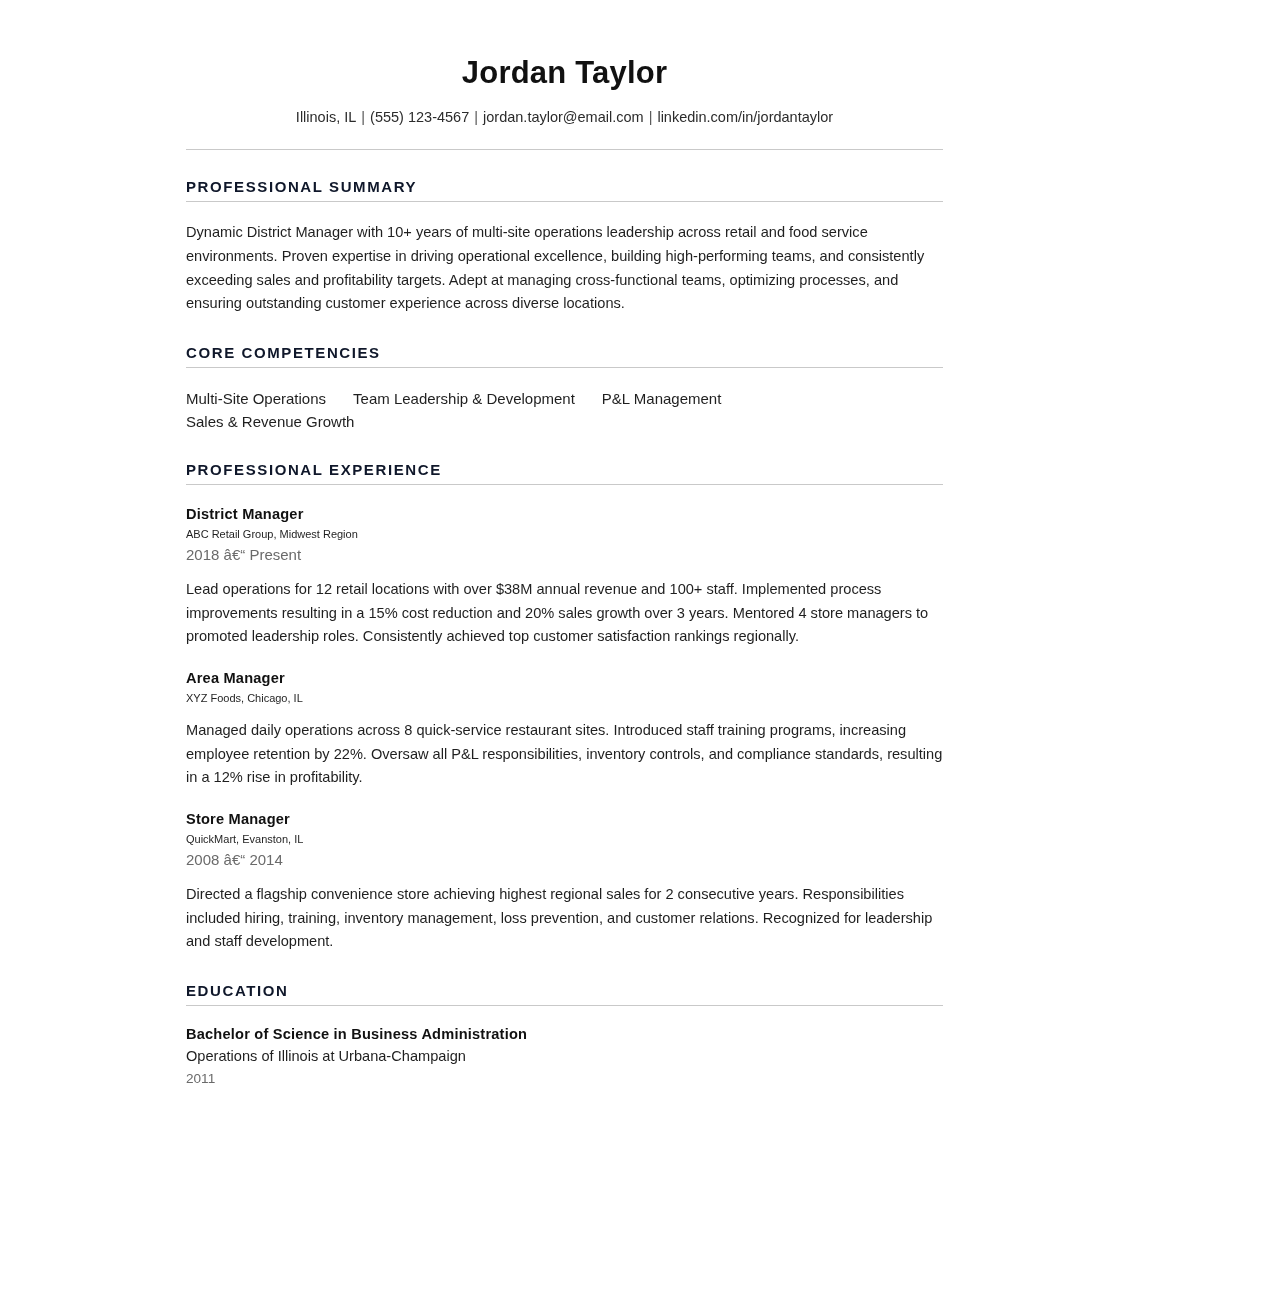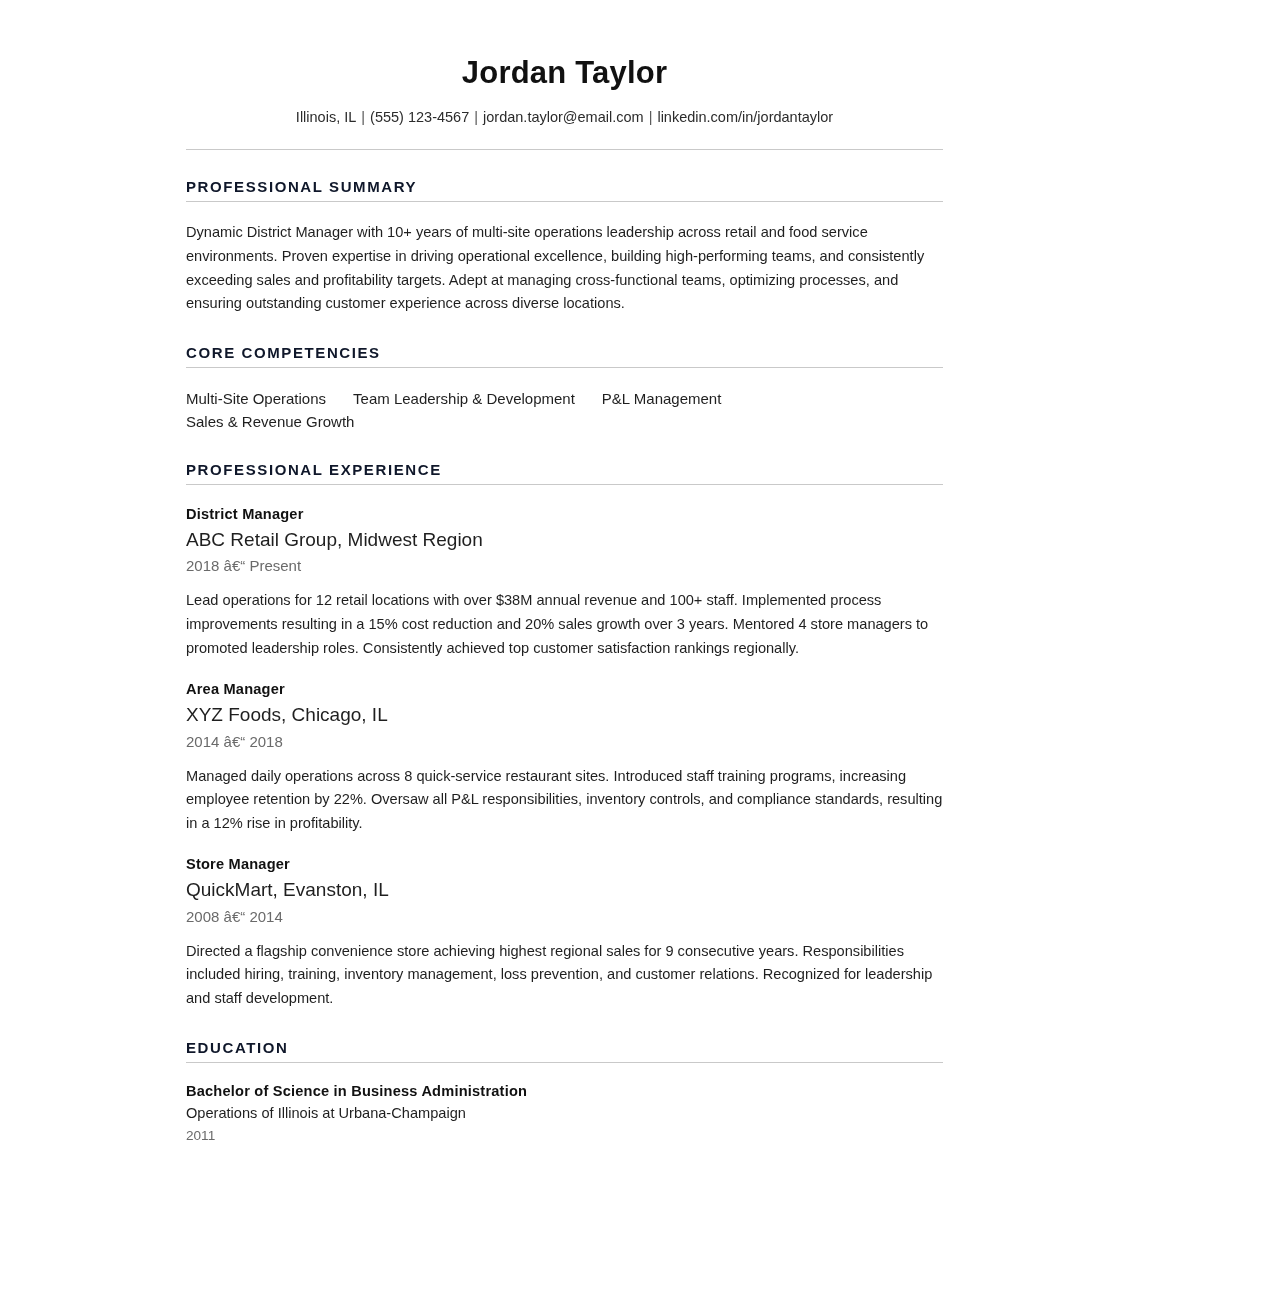--- a/index.html
+++ b/index.html
@@ -90,21 +90,21 @@
     margin-top: 18px;
   }
   .job-title {
     font-size: 14.6px;
     font-weight: 700;
     color: #111111;
     letter-spacing: 0.2px;
     line-height: 1.35;
   }
   .job-company {
-    font-size: 19px;
+    font-size: 11px;
     color: #1f1f1f;
     line-height: 1.4;
     margin-top: 2px;
   }
   .job-dates {
     font-size: 15px;
     color: #6a6a6a;
     line-height: 1.4;
     margin-top: 2px;
   }
@@ -174,29 +174,28 @@
     <div class="job">
       <div class="job-title">District Manager</div>
       <div class="job-company">ABC Retail Group, Midwest Region</div>
       <div class="job-dates">2018 â€“ Present</div>
       <div class="job-desc">Lead operations for 12 retail locations with over $38M annual revenue and 100+ staff. Implemented process improvements resulting in a 15% cost reduction and 20% sales growth over 3 years. Mentored 4 store managers to promoted leadership roles. Consistently achieved top customer satisfaction rankings regionally.</div>
     </div>
 
     <div class="job">
       <div class="job-title">Area Manager</div>
       <div class="job-company">XYZ Foods, Chicago, IL</div>
-      <div class="job-dates">2014 â€“ 2018</div>
       <div class="job-desc">Managed daily operations across 8 quick-service restaurant sites. Introduced staff training programs, increasing employee retention by 22%. Oversaw all P&amp;L responsibilities, inventory controls, and compliance standards, resulting in a 12% rise in profitability.</div>
     </div>
 
     <div class="job">
       <div class="job-title">Store Manager</div>
       <div class="job-company">QuickMart, Evanston, IL</div>
       <div class="job-dates">2008 â€“ 2014</div>
-      <div class="job-desc">Directed a flagship convenience store achieving highest regional sales for 9 consecutive years. Responsibilities included hiring, training, inventory management, loss prevention, and customer relations. Recognized for leadership and staff development.</div>
+      <div class="job-desc">Directed a flagship convenience store achieving highest regional sales for 2 consecutive years. Responsibilities included hiring, training, inventory management, loss prevention, and customer relations. Recognized for leadership and staff development.</div>
     </div>
   </div>
 
   <div class="section">
     <div class="section-title">EDUCATION</div>
     <div class="edu">
       <div class="edu-degree">Bachelor of Science in Business Administration</div>
       <div class="edu-school">Operations of Illinois at Urbana-Champaign</div>
       <div class="edu-year">2011</div>
     </div>

